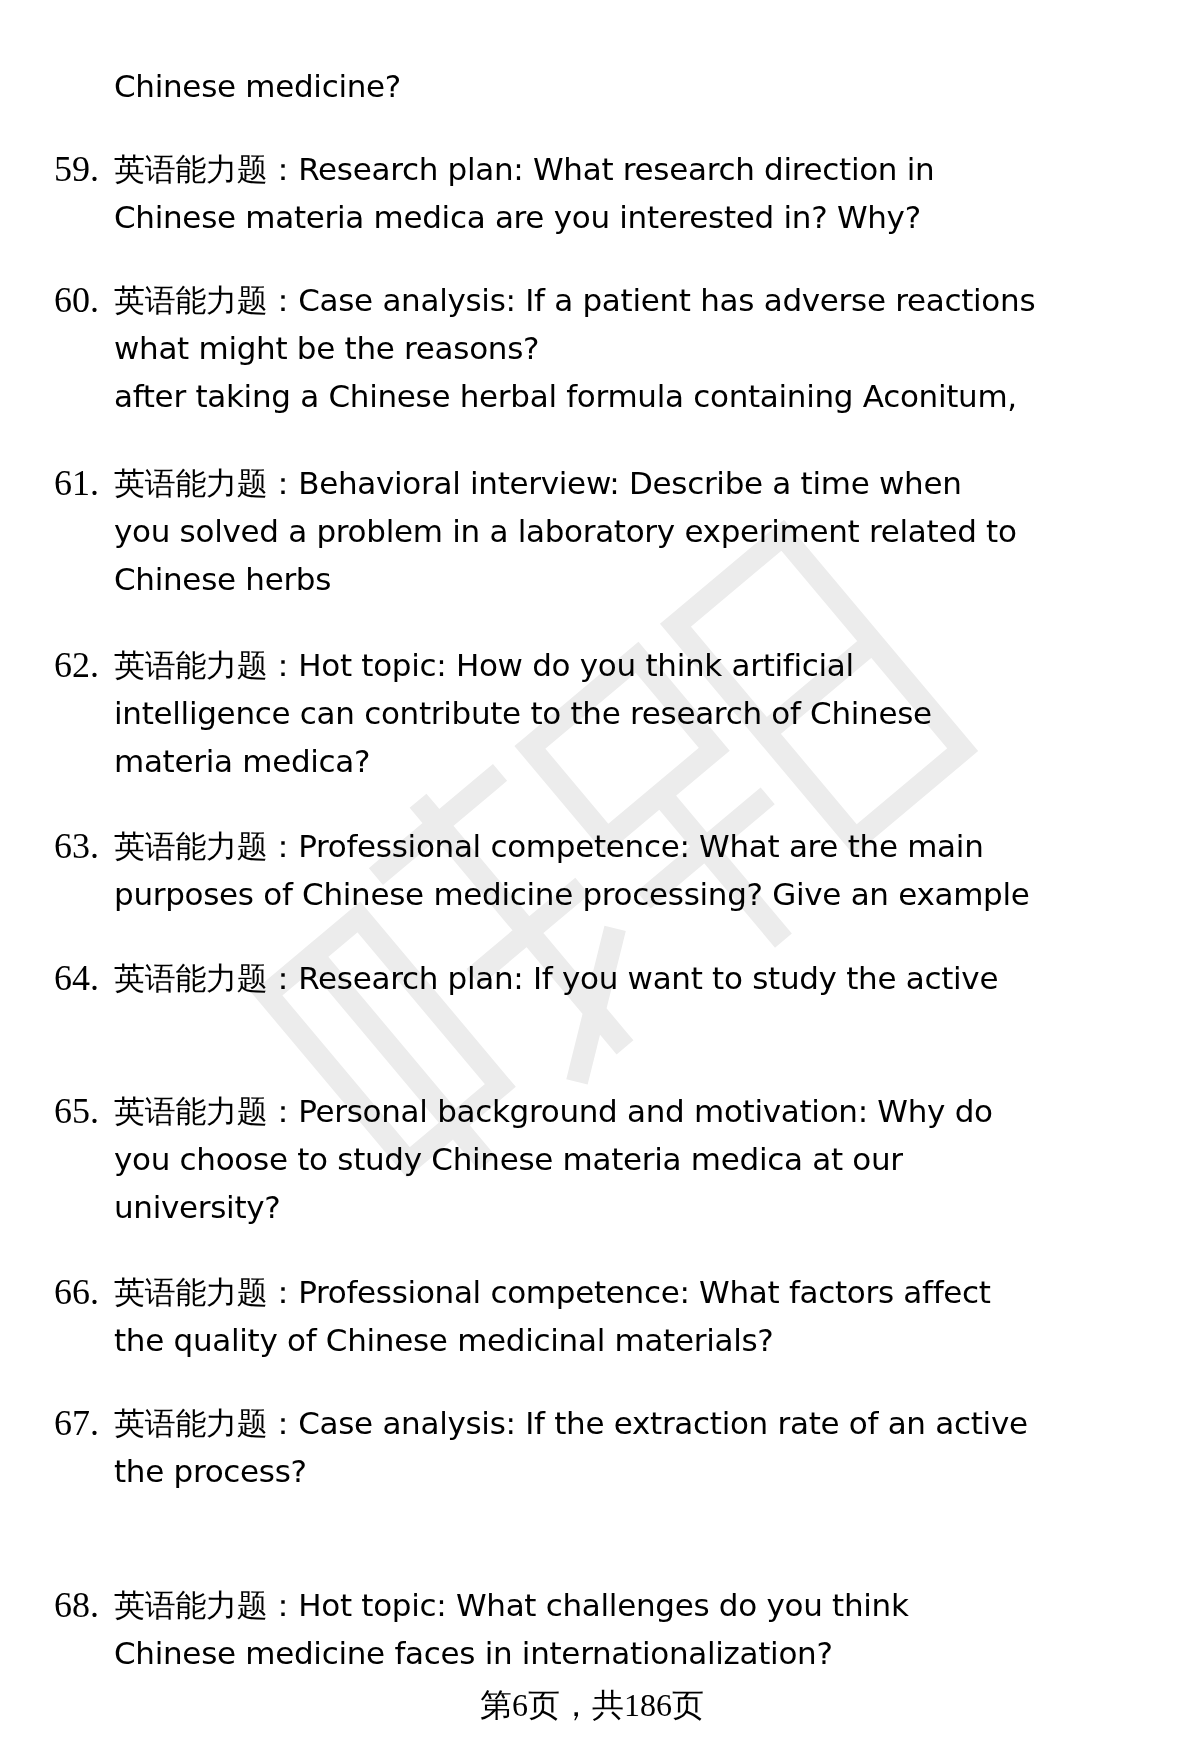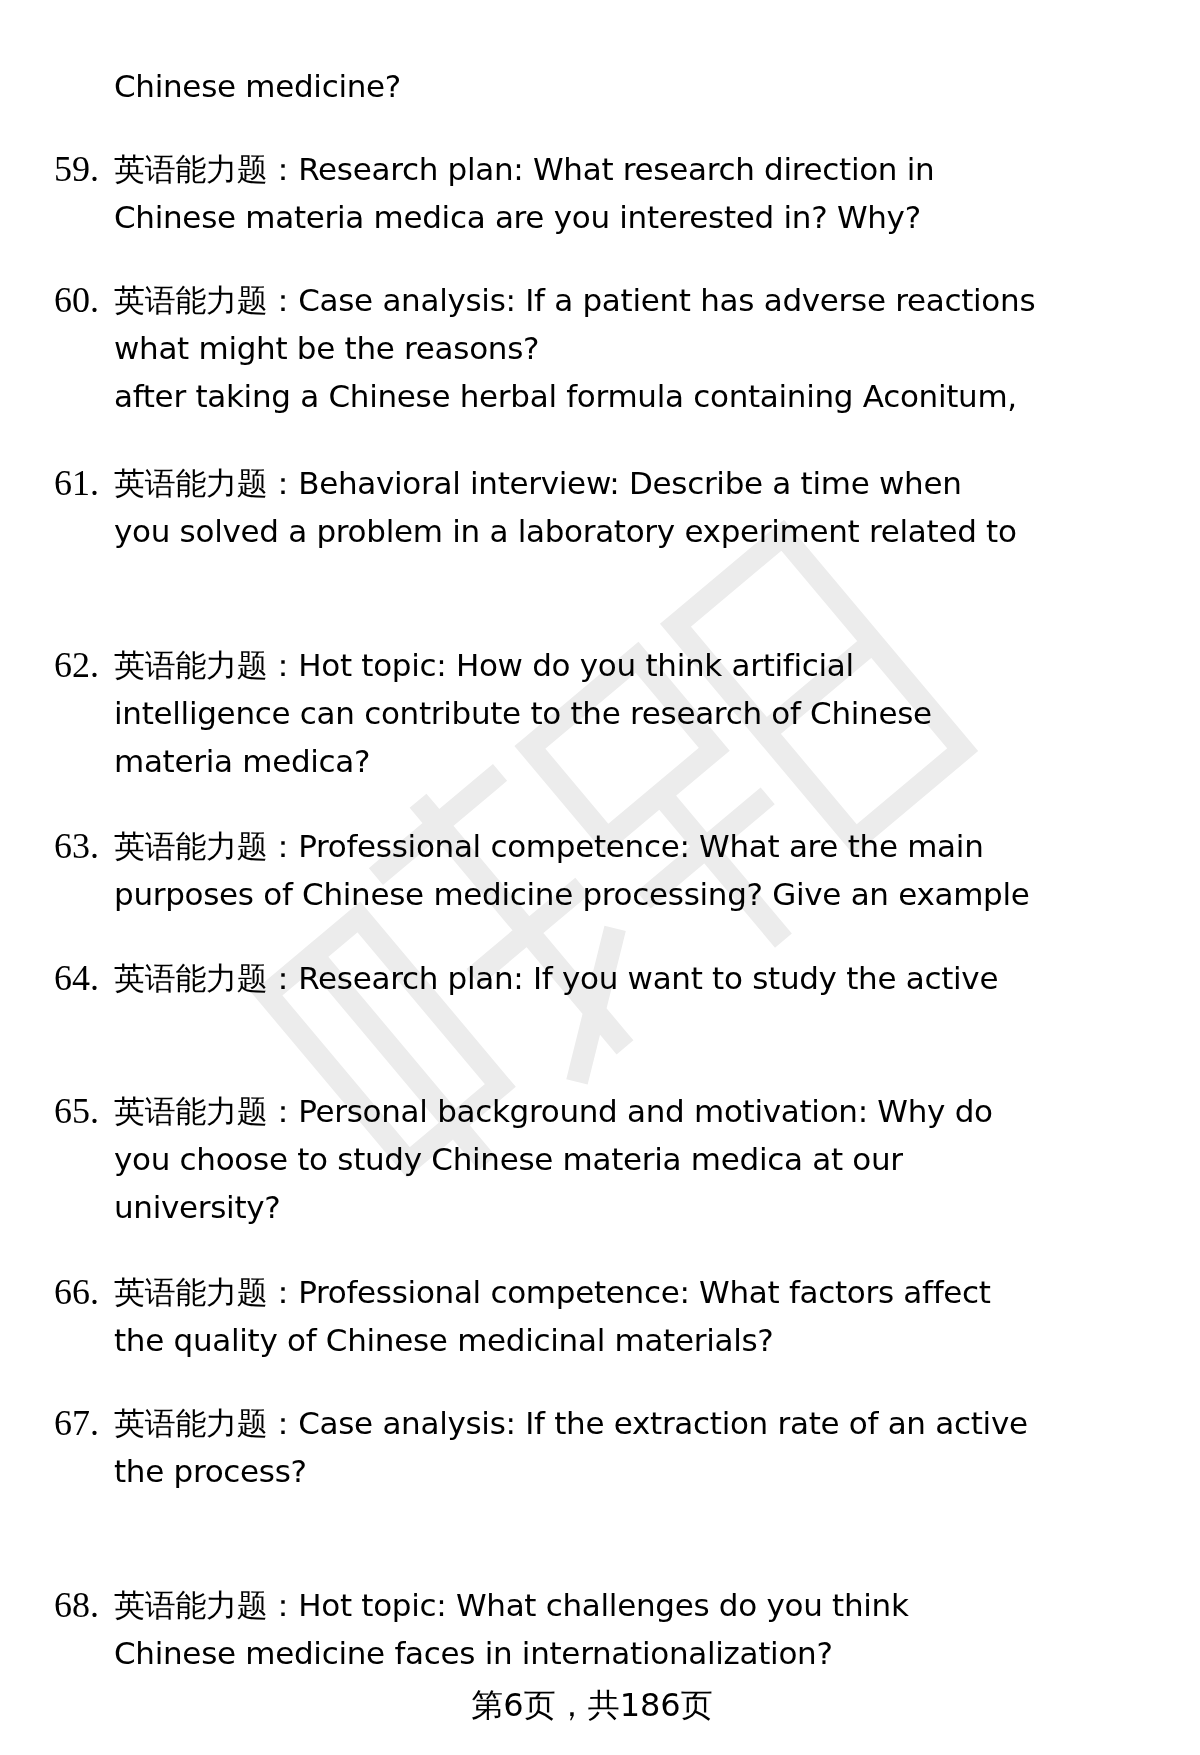--- a/index.html
+++ b/index.html
@@ -8,21 +8,21 @@
   .watermark { position: absolute; left: 180px; top: 420px; width: 900px; height: 800px;
                pointer-events: none; }
   .watermark svg { width: 100%; height: 100%; }
   .page { position: absolute; left: 0; top: 0; width: 1200px; }
   .item { position: absolute; left: 0; width: 1200px; }
   .num { position: absolute; left: 54px; font-size: 36px; line-height: 48px; letter-spacing: 0px; font-family: Liberation Serif, serif; }
   .body { position: absolute; left: 114px; width: 1040px; font-size: 31px; line-height: 48px;
           letter-spacing: -0.3px; }
   .line { display: block; white-space: nowrap; height: 48px; }
   .footer { position: absolute; left: 0; width: 1184px; top: 1683px; text-align: center;
-            font-size: 32px; line-height: 44px; }
+            font-size: 32px; line-height: 44px; font-family: Liberation Serif, serif; }
 </style>
 </head>
 <body>
 
 <div class="watermark">
   <svg viewBox="0 0 900 800">
     <g fill="none" stroke="#ececec" stroke-width="22" stroke-linecap="square" transform="rotate(-40 450 400)">
       <path d="M60 300 h120 v220 h-120 z M120 300 v260"></path>
       <path d="M230 280 h140 M300 260 v300 M240 420 h120 M250 560 l110 -80"></path>
       <path d="M420 280 h140 v120 h-140 z M420 470 h140 M490 400 v180"></path>
@@ -54,20 +54,21 @@
       <span class="line">what might be the reasons?</span>
       <span class="line">after taking a Chinese herbal formula containing Aconitum,</span>
     </div>
   </div>
 
   <div class="item" style="top:459px;">
     <div class="num">61.</div>
     <div class="body">
       <span class="line">英语能力题：Behavioral interview: Describe a time when</span>
       <span class="line">you solved a problem in a laboratory experiment related to</span>
+      <span class="line">Chinese herbs</span>
     </div>
   </div>
 
   <div class="item" style="top:641px;">
     <div class="num">62.</div>
     <div class="body">
       <span class="line">英语能力题：Hot topic: How do you think artificial</span>
       <span class="line">intelligence can contribute to the research of Chinese</span>
       <span class="line">materia medica?</span>
     </div>

